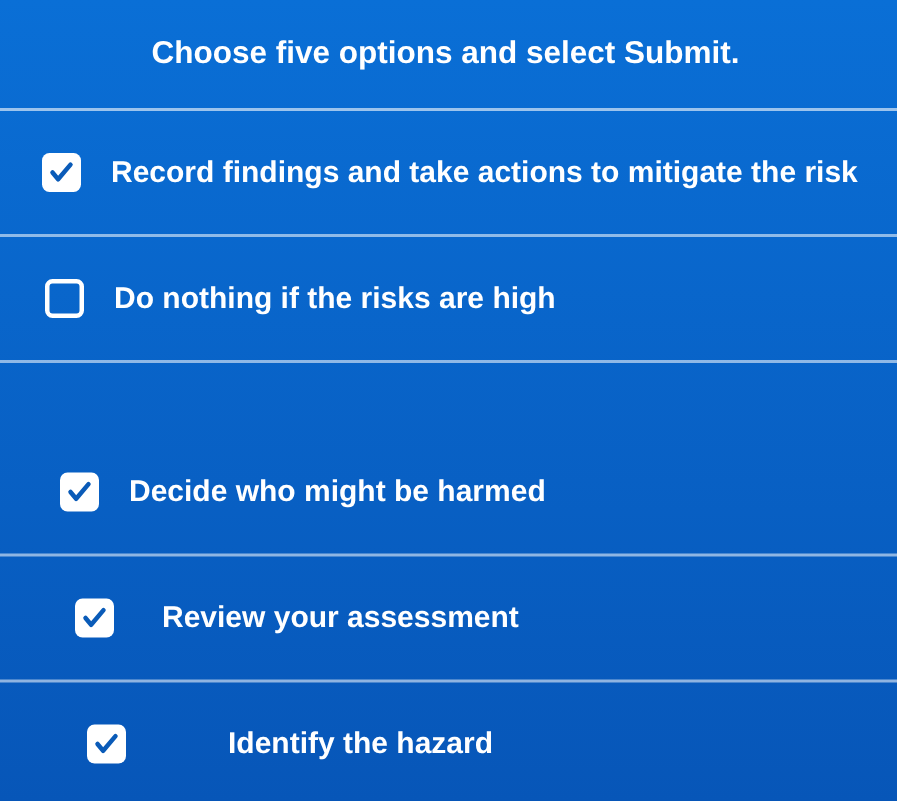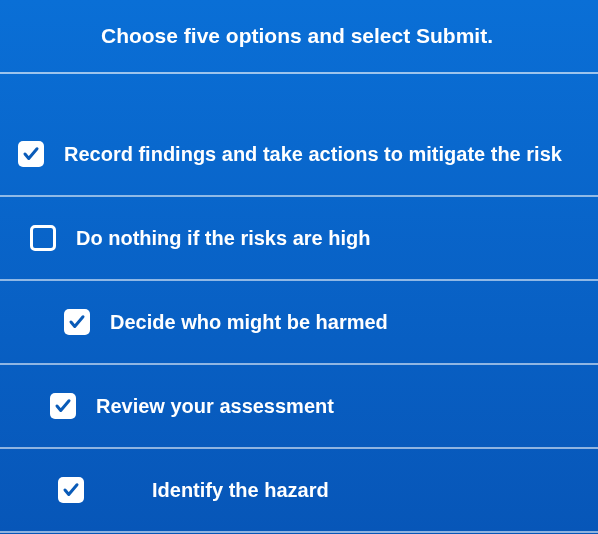--- a/index.html
+++ b/index.html
@@ -20,24 +20,24 @@
       font-size: 21px;
       font-weight: bold;
     }
     .option-row {
       display: flex;
       align-items: center;
       min-height: 84px;
       border-bottom: 2px solid rgba(255,255,255,0.55);
       padding: 12px 10px 12px 0;
     }
-    .option-row[data-indent="0"] { padding-left: 18px; margin-top: 39px; }
+    .option-row[data-indent="0"] { padding-left: 28px; }
     .option-row[data-indent="1"] { padding-left: 30px; text-align: center; }
-    .option-row[data-indent="2"] { padding-left: 64px; }
-    .option-row[data-indent="3"] { padding-left: 50px; }
+    .option-row[data-indent="2"] { padding-left: 40px; margin-top: 45px; }
+    .option-row[data-indent="3"] { padding-left: 50px; gap: 12px; }
     .option-row[data-indent="4"] { padding-left: 58px; gap: 48px; }
     .checkbox {
       width: 26px;
       height: 26px;
       border-radius: 5px;
       flex-shrink: 0;
       display: flex;
       align-items: center;
       justify-content: center;
       margin-right: 20px;

